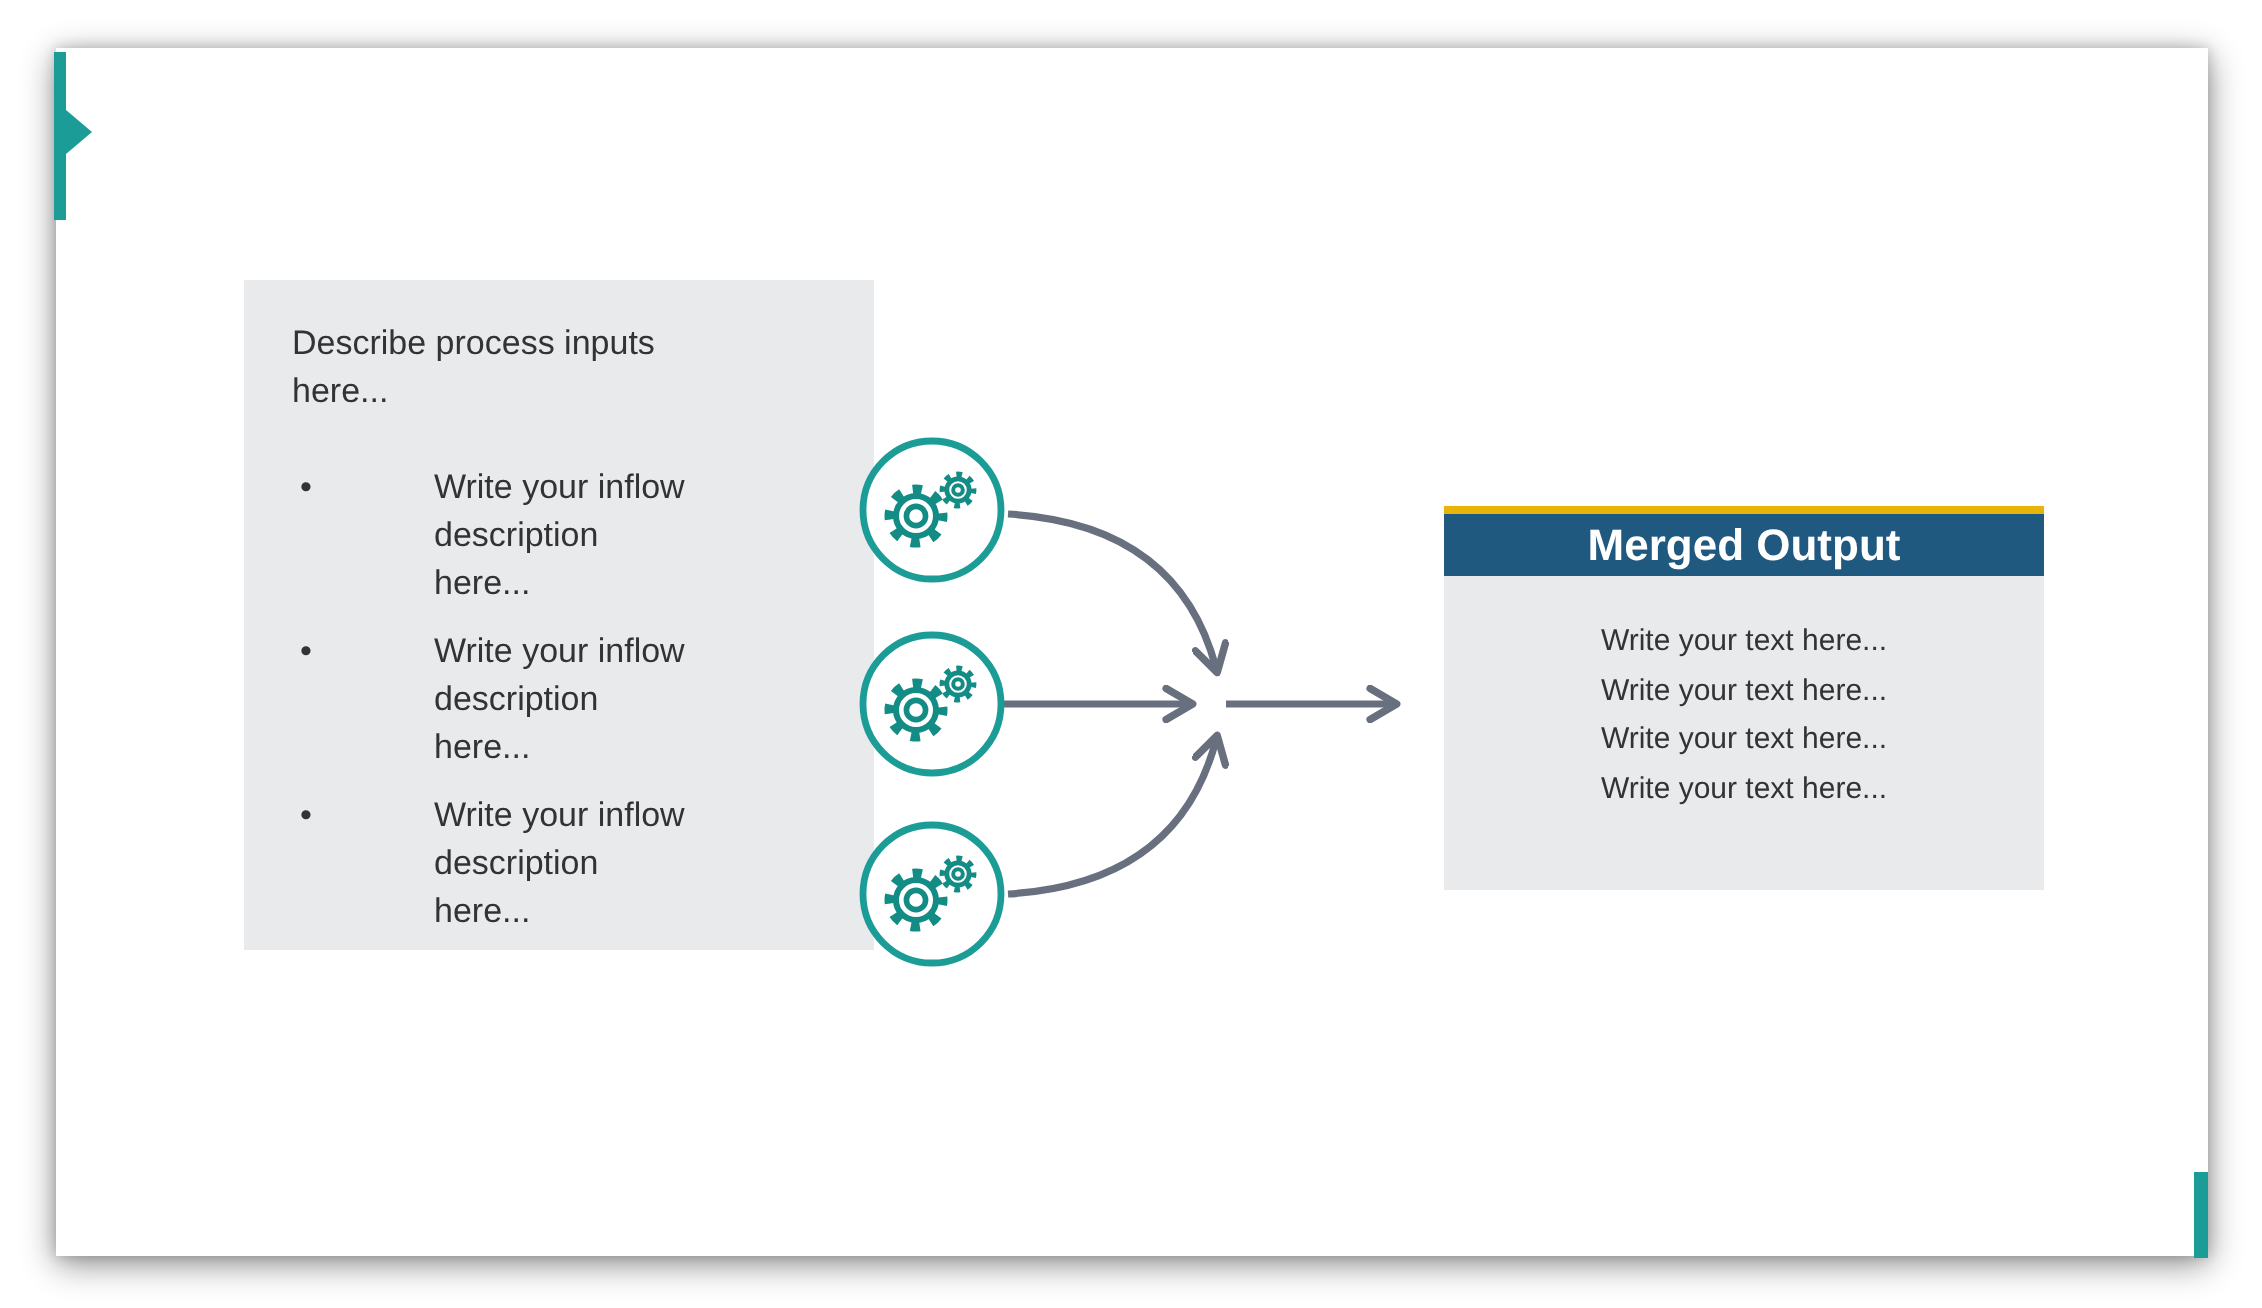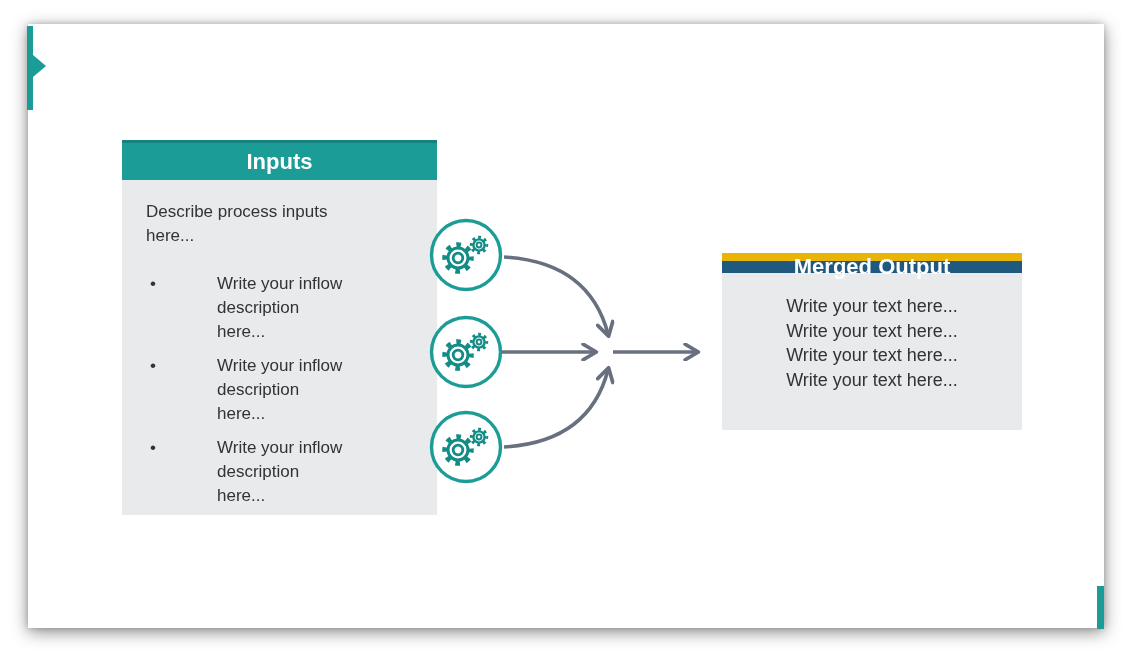--- a/index.html
+++ b/index.html
@@ -46,41 +46,40 @@
   .inputs-box .box-body { height:335px; padding:20px 22px 0 24px; font-size:17px; line-height:24px; }
 
   .intro-line { display:block; }
   .bullet-list { list-style:none; margin-top:24px; }
   .bullet-item { display:flex; margin-bottom:10px; }
   .bullet-marker { width:24px; flex:0 0 24px; padding-left:4px; color:#333; }
   .bullet-lines { flex:1;margin-left:47px; }
   .bullet-line { display:block; }
 
   .output-box { left:694px; top:229px; width:300px; height:192px; z-index:1; }
-  .output-box .box-header { height:20px; background:#1F597F; border-top:8px solid #eab308; }
+  .output-box .box-header { height:35px; background:#1F597F; border-top:4px solid #eab308; }
   .output-box .box-body {
     height:157px; padding-top:21px; text-align:center;
-    font-size:18px; line-height:24.5px;
+    font-size:15px; line-height:24.5px;
   }
   .output-line { display:block; }
 
   .diagram-svg { position:absolute; left:0; top:0; z-index:2; }
 </style>
 </head>
 <body>
 
 <div class="slide">
 
   <div class="accent-left-bar"></div>
   <div class="accent-left-tri"></div>
   <div class="accent-br-bar"></div>
 
 
   <div class="box inputs-box">
-    <div class="box-header">Inputs</div>
     <div class="box-body">
       <div>
         <span class="intro-line">Describe process inputs</span>
         <span class="intro-line">here...</span>
       </div>
       <ul class="bullet-list">
         <li class="bullet-item">
           <span class="bullet-marker">•</span>
           <span class="bullet-lines">
             <span class="bullet-line">Write your inflow description</span>

